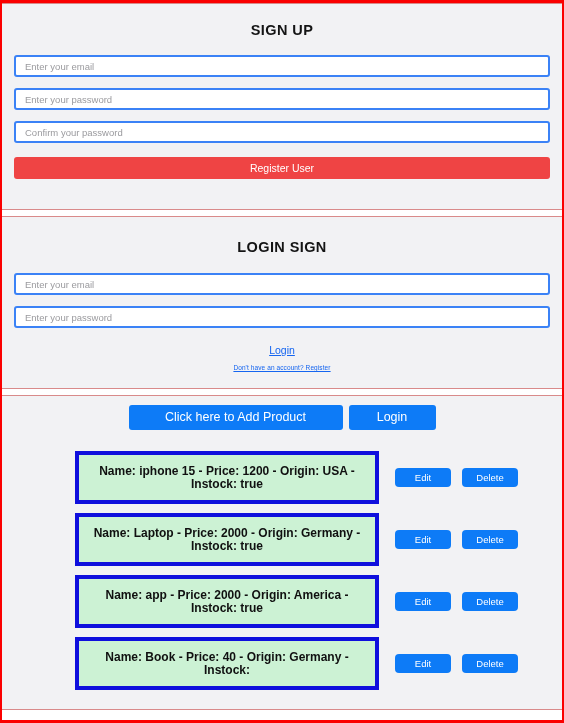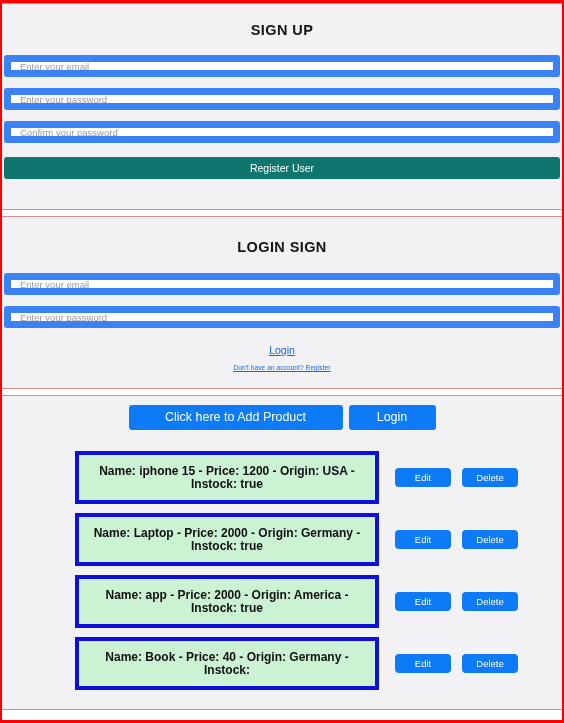--- a/index.html
+++ b/index.html
@@ -20,53 +20,53 @@
     border-top-width: 3px;
     border-bottom-width: 3px;
     overflow: hidden;
   }
 
   
   .section {
     background: #f2f2f4;
     border-top: 1px solid #d98a8a;
     border-bottom: 1px solid #d98a8a;
-    padding: 0 2px;
+    padding: 0 12px;
   }
   .gap { height: 6px; background: #ffffff; }
 
   .sec-title {
     text-align: center;
     font-size: 14.5px;
     font-weight: bold;
     color: #141414;
     letter-spacing: 0.4px;
   }
 
   
   .field {
     display: block;
     width: 100%;
     height: 22px;
     background: #ffffff;
-    border: 7px solid #3b82f6;
+    border: 2px solid #3b82f6;
     border-radius: 3px;
     font-family: "Liberation Sans", sans-serif;
     font-size: 9.5px;
     color: #333333;
     padding: 0 9px;
     outline: none;
   }
   .field::placeholder { color: #9a9a9e; }
 
   .primary-btn {
     display: block;
     width: 100%;
     height: 22px;
-    background: #0f766e;
+    background: #ef4444;
     border: none;
     border-radius: 3px;
     color: #ffffff;
     font-family: "Liberation Sans", sans-serif;
     font-size: 10.5px;
     cursor: pointer;
     line-height: 22px;
     text-align: center;
   }
 

